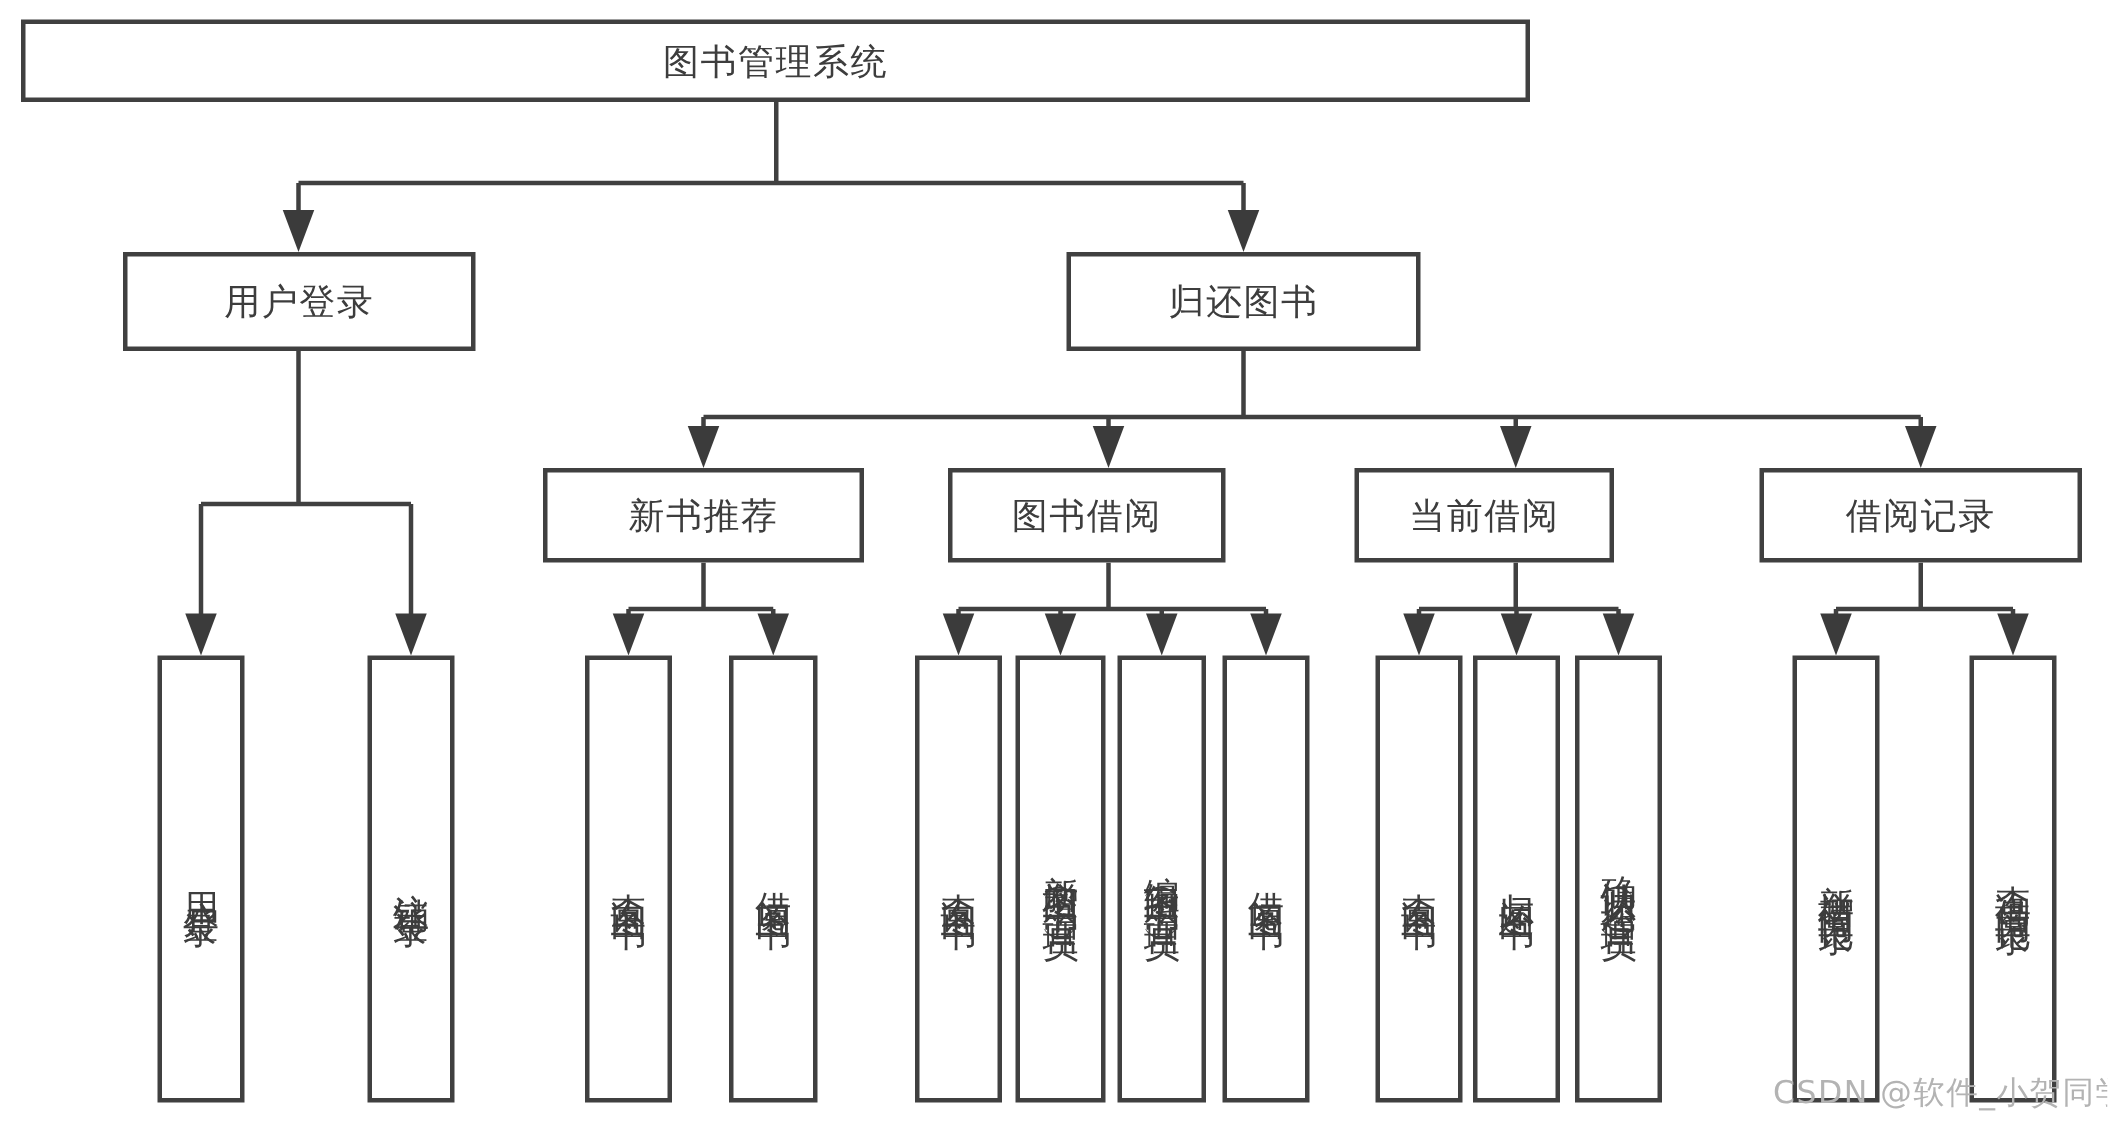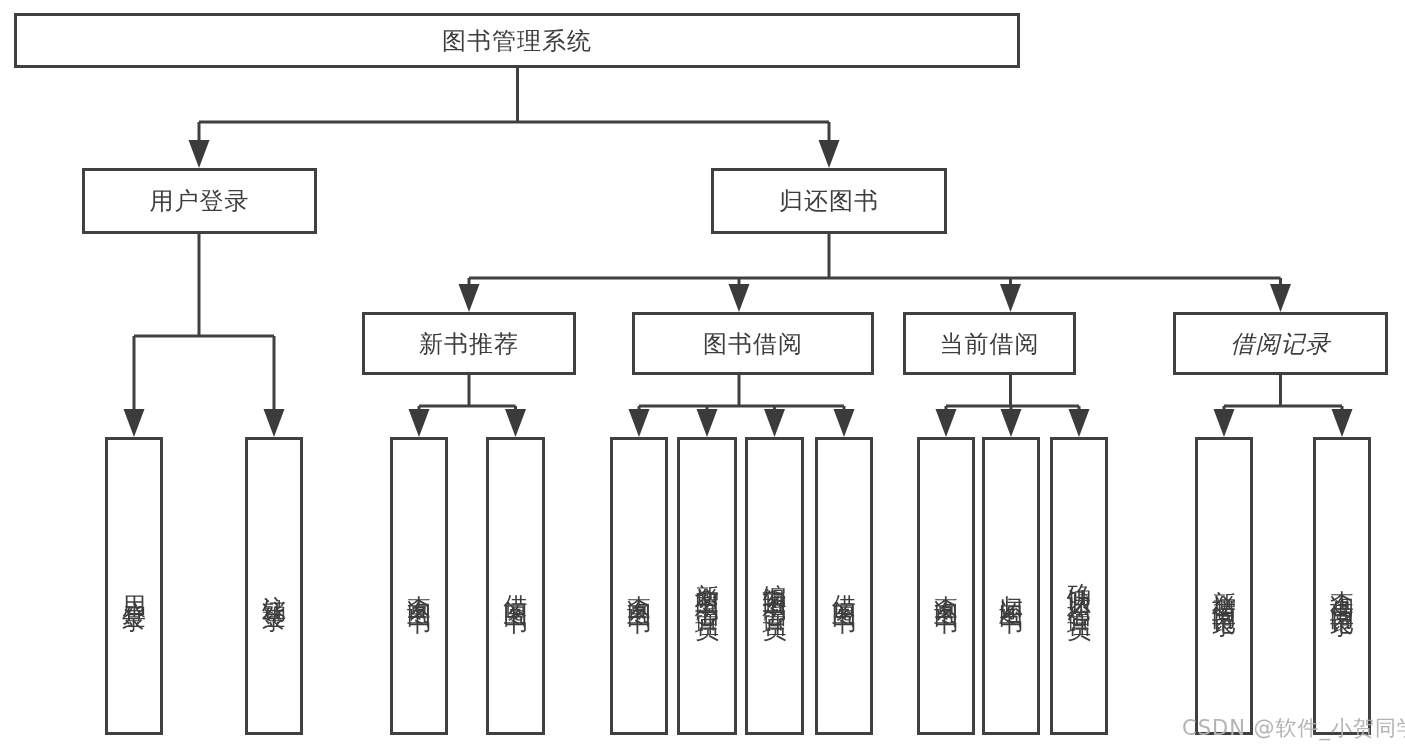--- a/index.html
+++ b/index.html
@@ -96,23 +96,23 @@
       <polygon points="1331.5,409 1352.5,409 1342,437"></polygon>
     </g>
   </svg>
 
   <div class="node h" style="left:14px; top:13px; width:1006px; height:55px;">图书管理系统</div>
 
   <div class="node h" style="left:82px; top:168px; width:235px; height:66px;">用户登录</div>
   <div class="node h" style="left:711px; top:168px; width:236px; height:66px;">归还图书</div>
 
   <div class="node h" style="left:362px; top:312px; width:214px; height:63px;text-align:right;">新书推荐</div>
-  <div class="node h" style="left:632px; top:312px; width:242px; height:63px;">图书借阅</div>
+  <div class="node h" style="left:632px; top:312px; width:185px; height:63px;">图书借阅</div>
   <div class="node h" style="left:903px; top:312px; width:173px; height:63px;">当前借阅</div>
-  <div class="node h" style="left:1173px; top:312px; width:215px; height:63px;font-style:italic;">借阅记录</div>
+  <div class="node h" style="left:1173px; top:312px; width:215px; height:63px;">借阅记录</div>
 
   <div class="node v" style="left:105px; top:437px; width:58px; height:298px;">
     <span>用户登录</span>
   </div>
   <div class="node v" style="left:245px; top:437px; width:58px; height:298px;">
     <span>注销登录</span>
   </div>
 
   <div class="node v" style="left:390px; top:437px; width:58px; height:298px;">
     <span>查询图书</span>

